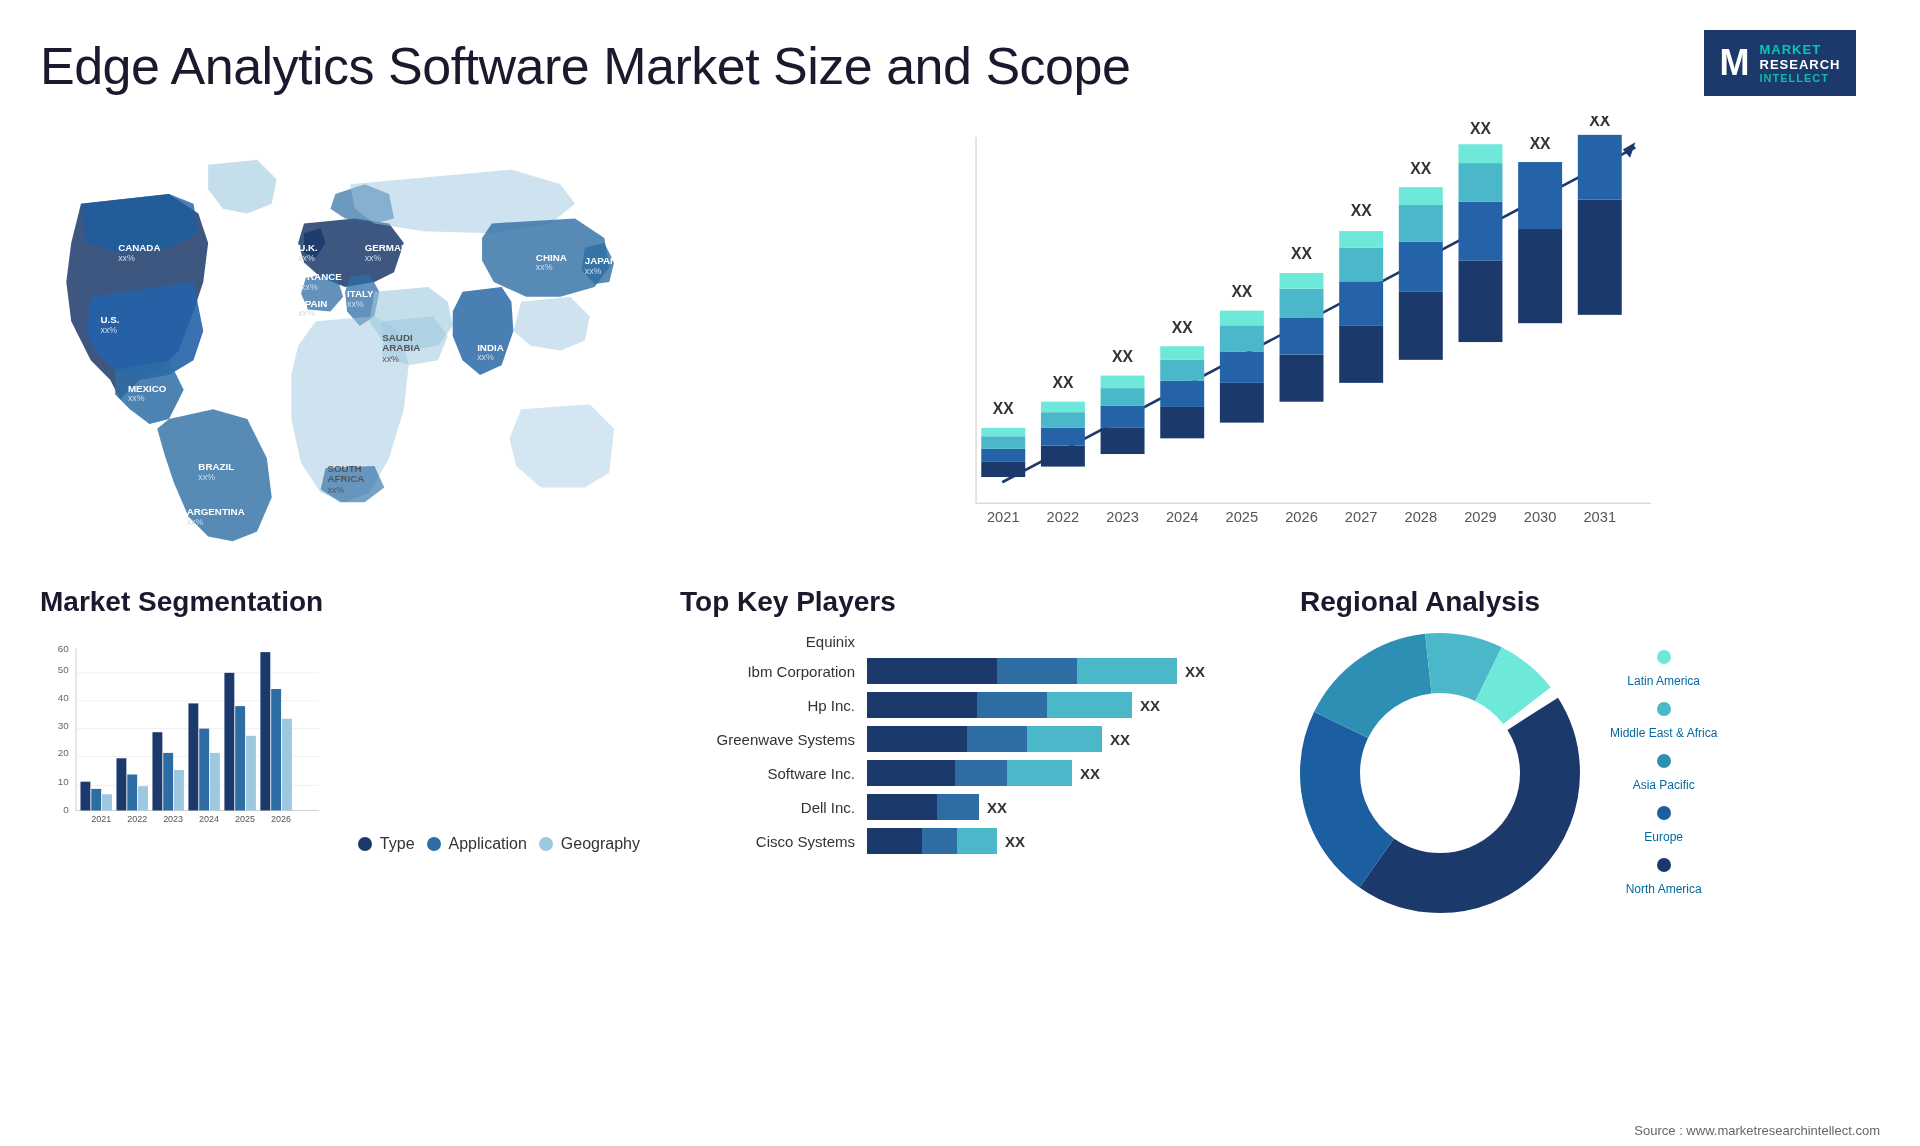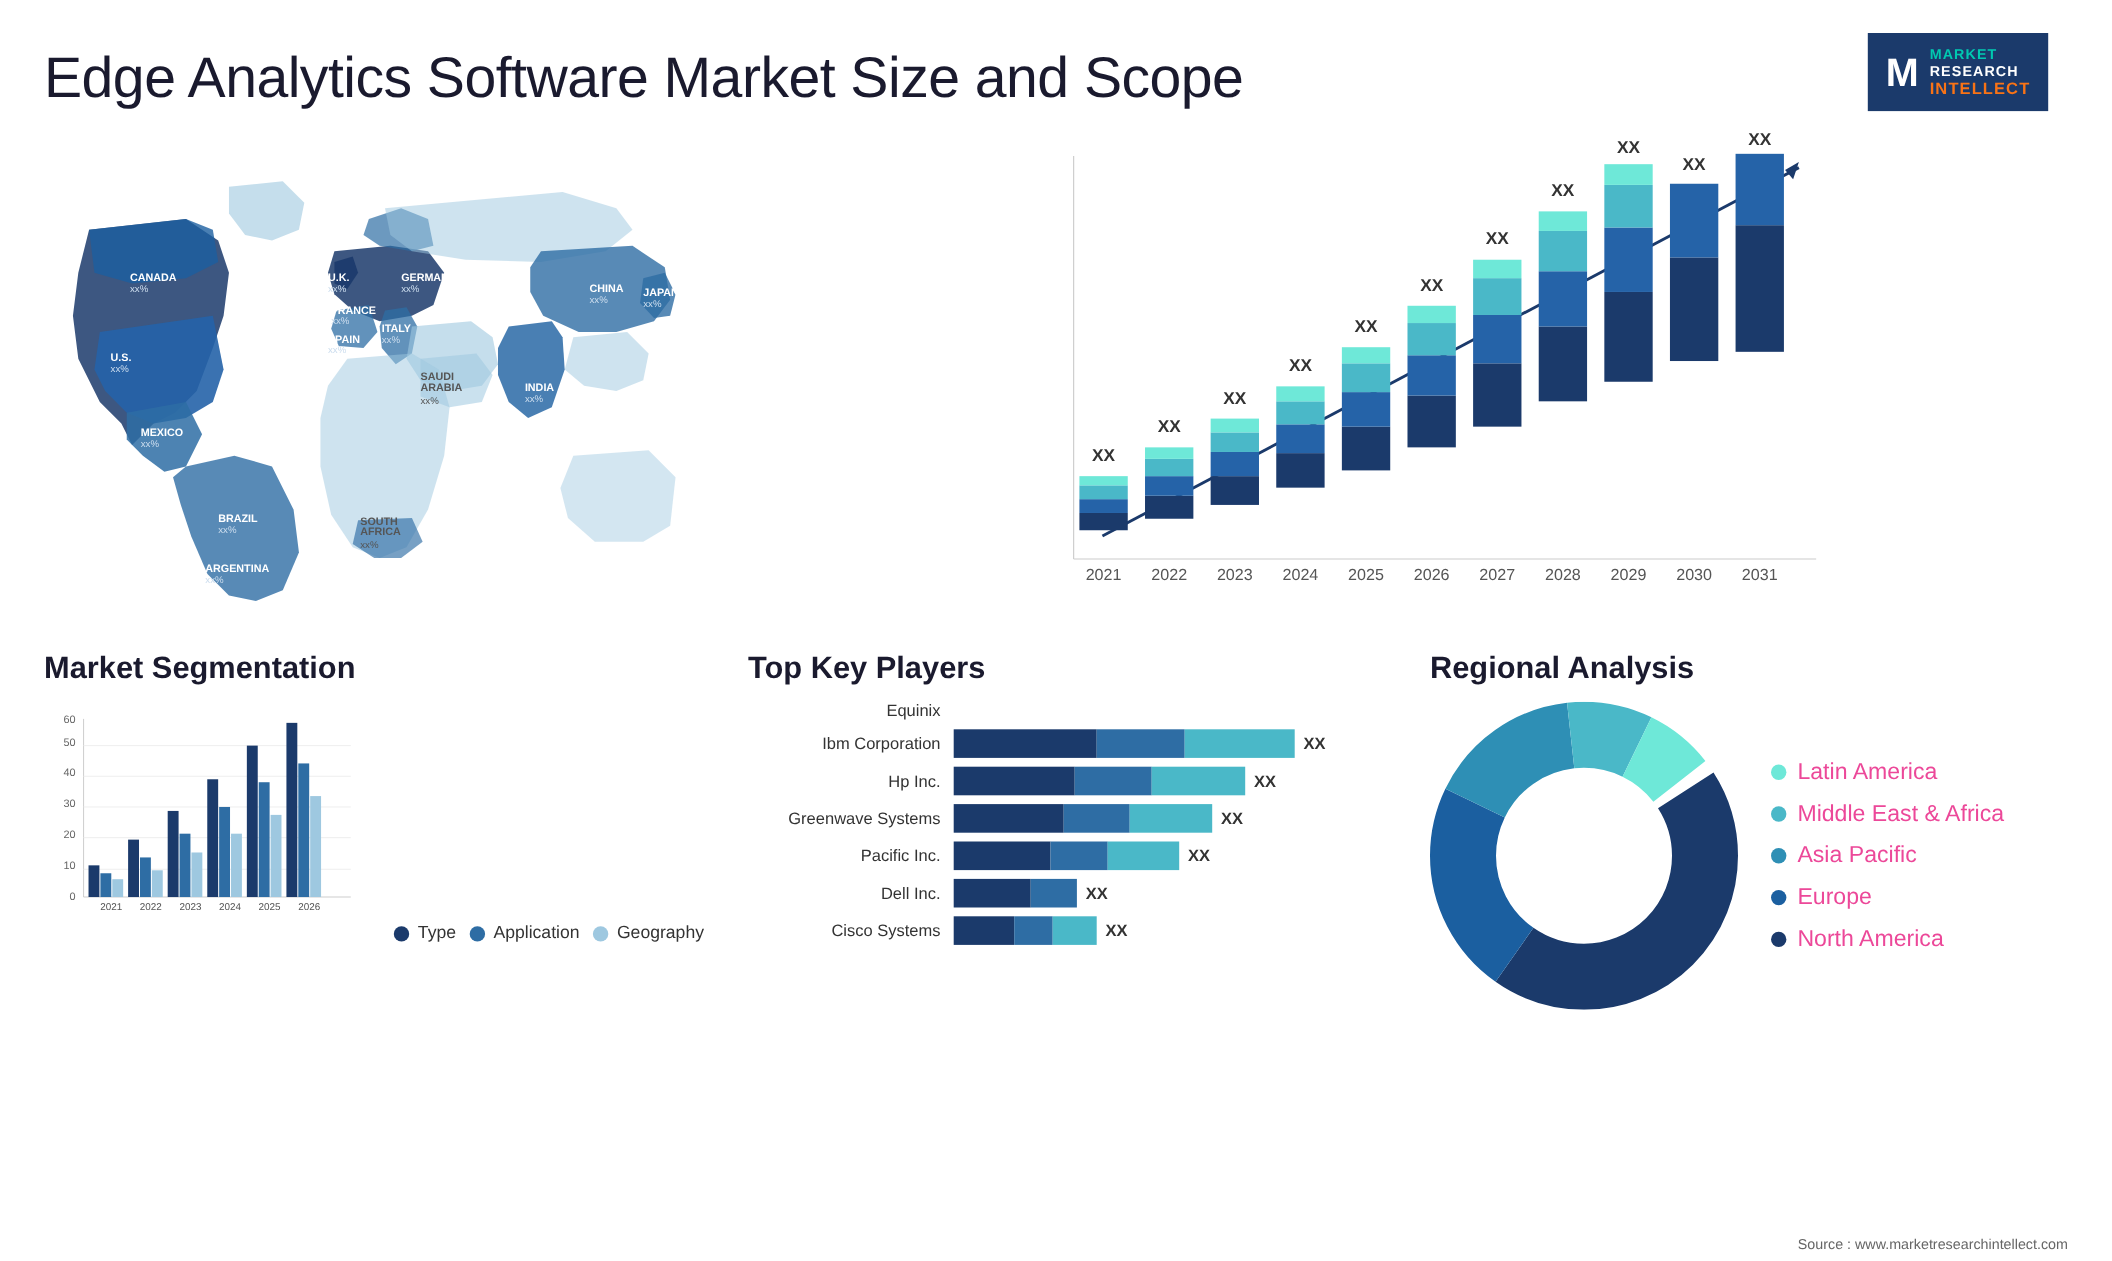--- a/index.html
+++ b/index.html
@@ -42,21 +42,21 @@
       font-size: 36px;
       font-weight: 900;
       color: #fff;
     }
     .logo-text-lines {
       display: flex;
       flex-direction: column;
     }
     .logo-text-market { font-size: 13px; font-weight: 700; color: #00c9b1; letter-spacing: 1px; }
     .logo-text-research { font-size: 13px; font-weight: 700; color: #fff; letter-spacing: 1px; }
-    .logo-text-intellect { font-size: 15px; font-weight: 700; color: #f97316; letter-spacing: 1px; }
+    .logo-text-intellect { font-size: 11px; font-weight: 700; color: #14b8a6; letter-spacing: 1px; }
 
     
     .content-area {
       display: grid;
       grid-template-columns: 620px 1fr;
       grid-template-rows: 470px auto;
       padding: 0 40px;
       gap: 0;
     }
 
@@ -180,22 +180,23 @@
     }
     .regional-legend {
       display: flex;
       flex-direction: column;
       gap: 14px;
     }
     .regional-legend-item {
       display: flex;
       align-items: center;
       gap: 10px;
-      font-size: 21px;
-      color: #ec4899;
+      font-size: 12px;
+      color: #0369a1;
+      flex-direction: column;
     }
     .reg-dot {
       width: 14px;
       height: 14px;
       border-radius: 50%;
       flex-shrink: 0;
     }
 
     
     .source-text {
@@ -516,21 +517,21 @@
             <div class="player-bar">
               <div class="bar-dark" style="width:100px;"></div>
               <div class="bar-mid" style="width:60px;"></div>
               <div class="bar-light" style="width:75px;"></div>
             </div>
             <span class="player-value">XX</span>
           </div>
         </div>
 
         <div class="player-row">
-          <span class="player-name">Pacific Inc.</span>
+          <span class="player-name">Software Inc.</span>
           <div class="player-bar-container">
             <div class="player-bar">
               <div class="bar-dark" style="width:88px;"></div>
               <div class="bar-mid" style="width:52px;"></div>
               <div class="bar-light" style="width:65px;"></div>
             </div>
             <span class="player-value">XX</span>
           </div>
         </div>
 

